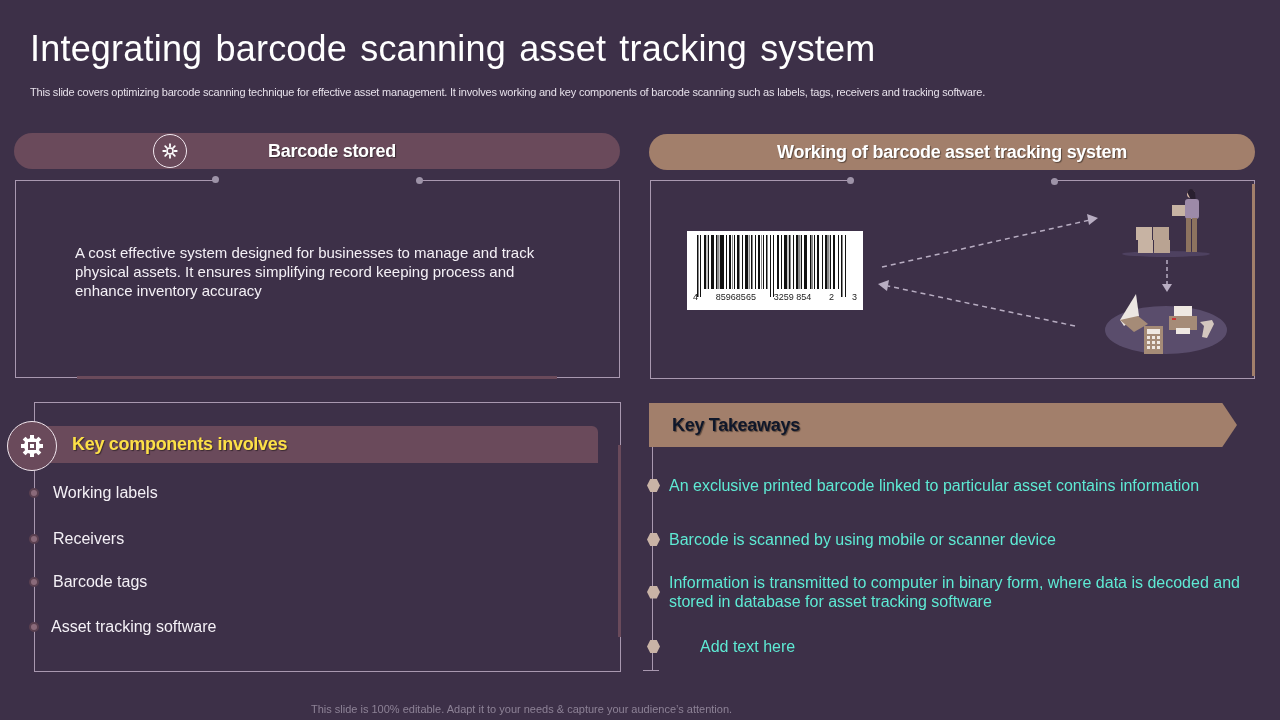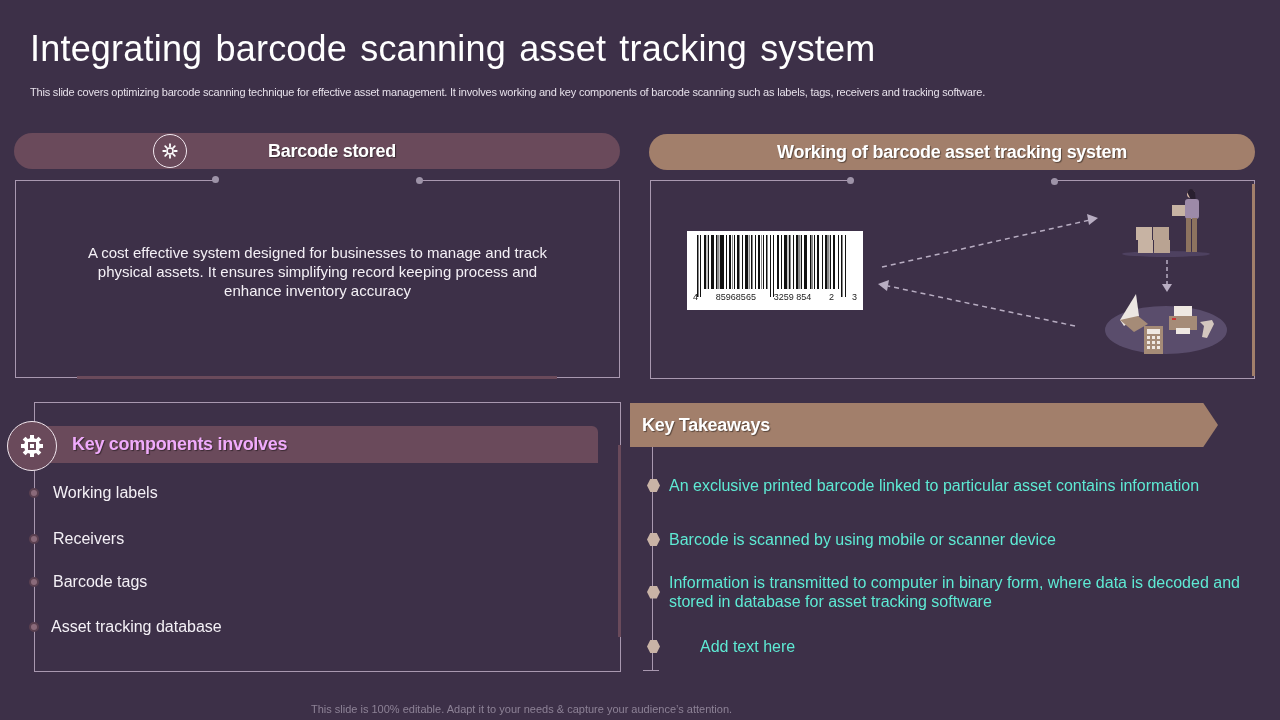--- a/index.html
+++ b/index.html
@@ -40,55 +40,55 @@
     display: flex; align-items: center; justify-content: center;
   }
 
   .frame { border: 1px solid #a998b0; }
   .dot {
     width: 7px; height: 7px; border-radius: 50%; background: #9e93a8;
   }
 
   .scanner-desc {
     left: 15px; top: 243px; width: 605px;
-    text-align: center; font-size: 15px; line-height: 19px;
+    text-align: left; font-size: 15px; line-height: 19px;
     color: #f4f0f6; padding: 0 60px;
   }
 
   
   .kc-bar {
     left: 36px; top: 426px; width: 562px; height: 37px;
     background: #6a4a5b; border-radius: 0 6px 0 0;
     display: flex; align-items: center;
-    font-size: 18px; font-weight: 700; color: #f0abfc;
+    font-size: 18px; font-weight: 700; color: #fde047;
     padding-left: 36px;
     text-shadow: 1px 1px 1px rgba(0,0,0,0.45);
     letter-spacing: -0.3px;
   }
   .kc-icon {
     left: 7px; top: 421px; width: 50px; height: 50px;
     border-radius: 50%; background: #6a4a5b;
     border: 1.5px solid #f0e6ee;
     display: flex; align-items: center; justify-content: center;
   }
   .list-item { font-size: 16px; color: #f4f0f6; display: flex; align-items: center; }
   .bullet-sm {
     width: 10px; height: 10px; border-radius: 50%;
     background: #8a6a7a; border: 2px solid #5a4050;
     margin-right: 14px; flex-shrink: 0;
   }
 
   
   .kt-bar {
-    left: 630px; top: 403px; width: 588px; height: 44px;
+    left: 649px; top: 403px; width: 588px; height: 44px;
     background: #a27f6b;
     clip-path: polygon(0 0, 97.5% 0, 100% 50%, 97.5% 100%, 0 100%);
     display: flex; align-items: center;
-    padding-left: 12px;
-    font-size: 18px; font-weight: 700; color: #ffffff;
+    padding-left: 23px;
+    font-size: 18px; font-weight: 700; color: #0f172a;
     text-shadow: 1px 1px 1px rgba(0,0,0,0.45);
     letter-spacing: -0.3px;
   }
   .kt-item {
     left: 647px; display: flex; align-items: center;
     font-size: 16px; color: #5eead4; line-height: 19px;
   }
   .hex {
     width: 13px; height: 13px; background: #c9b3a6;
     clip-path: polygon(25% 0, 75% 0, 100% 50%, 75% 100%, 25% 100%, 0 50%);
@@ -293,21 +293,21 @@
 <div class="abs list-item" style="left:29px; top:530px;">
   <span class="bullet-sm"></span>
   <span>Receivers</span>
 </div>
 <div class="abs list-item" style="left:29px; top:573px;">
   <span class="bullet-sm"></span>
   <span>Barcode tags</span>
 </div>
 <div class="abs list-item" style="left:29px; top:618px;">
   <span class="bullet-sm" style="margin-right:12px;"></span>
-  <span>Asset tracking database</span>
+  <span>Asset tracking software</span>
 </div>
 
 <div class="abs kt-bar">
   <span>Key Takeaways</span>
 </div>
 <div class="abs" style="left:652px; top:447px; width:1px; height:224px; background:#a998b0;"></div>
 <div class="abs" style="left:643px; top:670px; width:16px; height:1px; background:#a998b0;"></div>
 
 <div class="abs kt-item" style="top:476px;">
   <span class="hex"></span>

